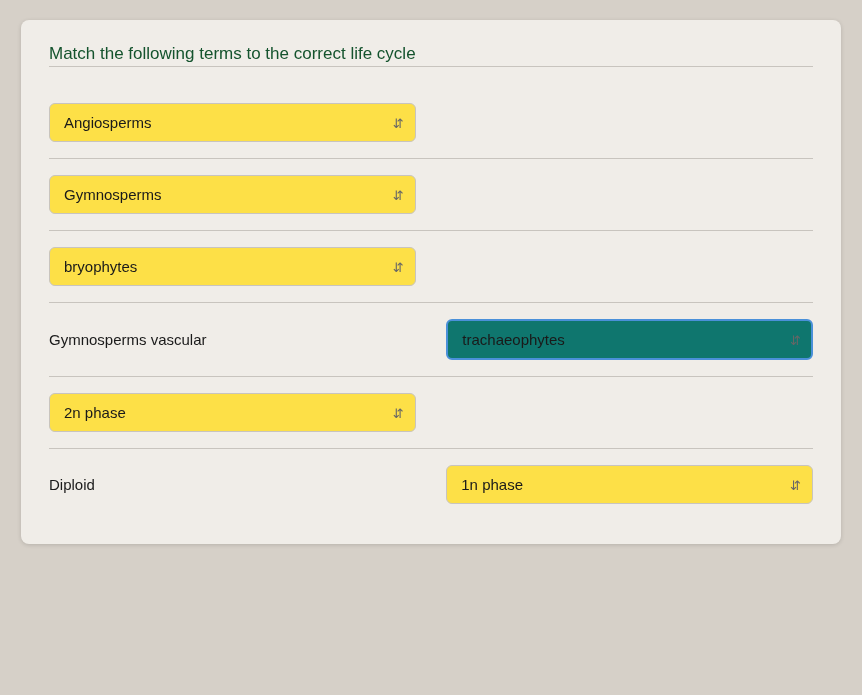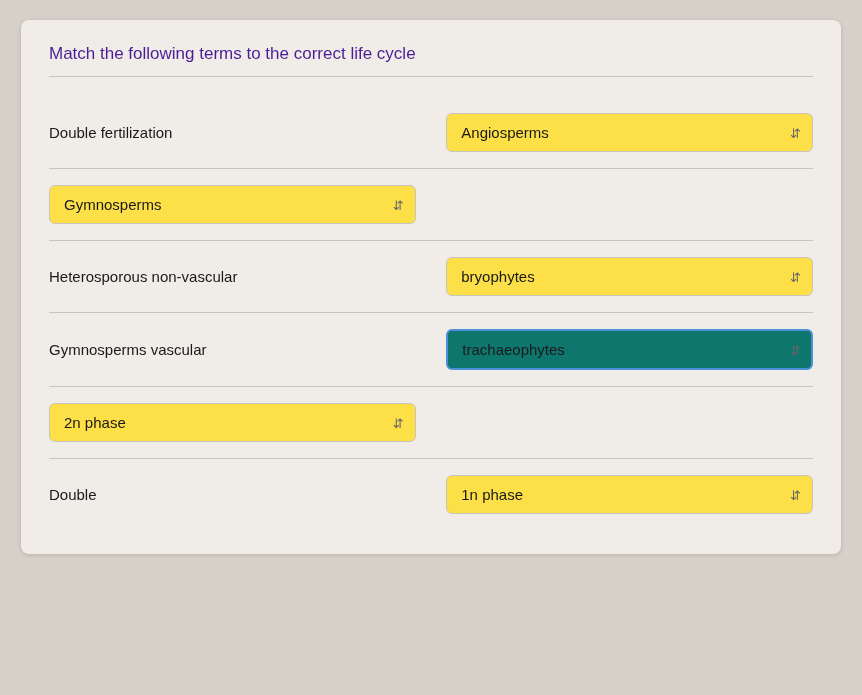--- a/index.html
+++ b/index.html
@@ -24,23 +24,23 @@
       border-radius: 8px;
       padding: 24px 28px;
       width: 100%;
       max-width: 820px;
       box-shadow: 0 1px 4px rgba(0,0,0,0.15);
     }
 
     .question-title {
       font-size: 17px;
       font-weight: 400;
-      color: #4c1d95;
+      color: #14532d;
       margin-bottom: 20px;
-      padding-bottom: 12px;
+      padding-bottom: 2px;
       border-bottom: 1px solid #c8c4be;
     }
 
     .match-row {
       display: flex;
       align-items: center;
       justify-content: space-between;
       padding: 16px 0;
       border-bottom: 1px solid #c8c4be;
     }
@@ -92,35 +92,33 @@
   </style>
 </head>
 <body>
 
 <div class="card">
   <div class="question-title">Match the following terms to the correct life cycle</div>
 
   <div id="rows-container">
 
   <div class="match-row">
-        <div class="term-label">Double fertilization</div>
         <div class="select-wrapper"><select class="match-select"><option value="Angiosperms">Angiosperms</option><option value="Gymnosperms">Gymnosperms</option><option value="bryophytes">bryophytes</option><option value="trachaeophytes">trachaeophytes</option><option value="2n phase">2n phase</option><option value="1n phase">1n phase</option></select><span class="chevron-icon" style="transform: translateY(-50%);">⇵</span></div>
       </div>
       <div class="match-row">
         <div class="select-wrapper"><select class="match-select"><option value="Angiosperms">Angiosperms</option><option value="Gymnosperms" selected="">Gymnosperms</option><option value="bryophytes">bryophytes</option><option value="trachaeophytes">trachaeophytes</option><option value="2n phase">2n phase</option><option value="1n phase">1n phase</option></select><span class="chevron-icon" style="transform: translateY(-50%);">⇵</span></div>
       </div>
       <div class="match-row">
-        <div class="term-label">Heterosporous non-vascular</div>
         <div class="select-wrapper"><select class="match-select"><option value="Angiosperms">Angiosperms</option><option value="Gymnosperms">Gymnosperms</option><option value="bryophytes" selected="">bryophytes</option><option value="trachaeophytes">trachaeophytes</option><option value="2n phase">2n phase</option><option value="1n phase">1n phase</option></select><span class="chevron-icon" style="transform: translateY(-50%);">⇵</span></div>
       </div>
       <div class="match-row">
         <div class="term-label">Gymnosperms vascular</div>
         <div class="select-wrapper"><select class="match-select highlighted"><option value="Angiosperms">Angiosperms</option><option value="Gymnosperms">Gymnosperms</option><option value="bryophytes">bryophytes</option><option value="trachaeophytes" selected="">trachaeophytes</option><option value="2n phase">2n phase</option><option value="1n phase">1n phase</option></select><span class="chevron-icon" style="transform: translateY(-50%);">⇵</span></div>
       </div>
       <div class="match-row">
         <div class="select-wrapper"><select class="match-select"><option value="Angiosperms">Angiosperms</option><option value="Gymnosperms">Gymnosperms</option><option value="bryophytes">bryophytes</option><option value="trachaeophytes">trachaeophytes</option><option value="2n phase" selected="">2n phase</option><option value="1n phase">1n phase</option></select><span class="chevron-icon" style="transform: translateY(-50%);">⇵</span></div>
       </div>
       <div class="match-row">
-        <div class="term-label">Double</div>
+        <div class="term-label">Diploid</div>
         <div class="select-wrapper"><select class="match-select"><option value="Angiosperms">Angiosperms</option><option value="Gymnosperms">Gymnosperms</option><option value="bryophytes">bryophytes</option><option value="trachaeophytes">trachaeophytes</option><option value="2n phase">2n phase</option><option value="1n phase" selected="">1n phase</option></select><span class="chevron-icon" style="transform: translateY(-50%);">⇵</span></div>
       </div>
     </div>
 </div>
 
 </body></html>

